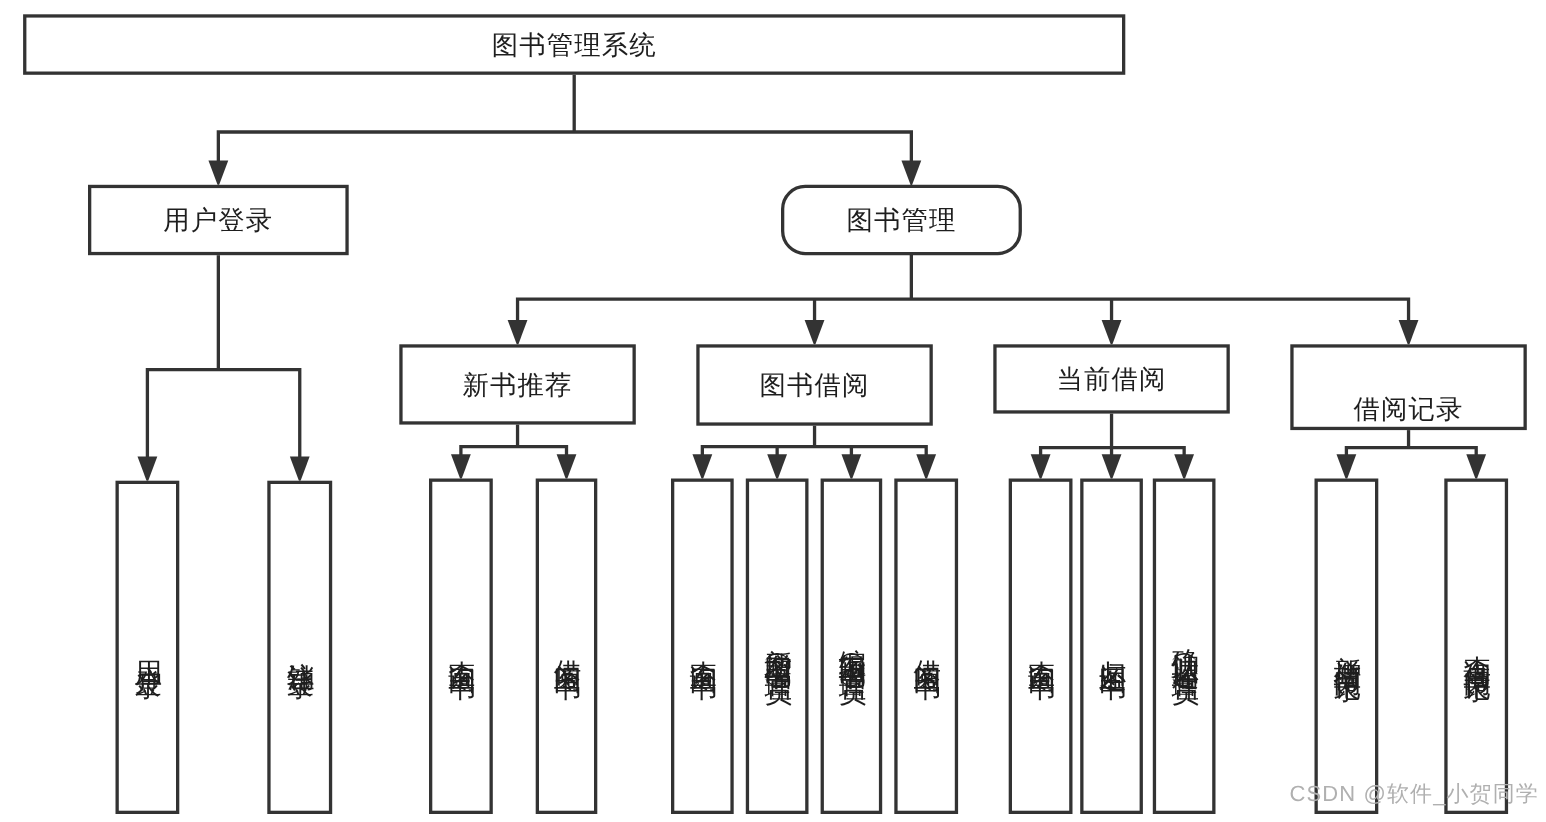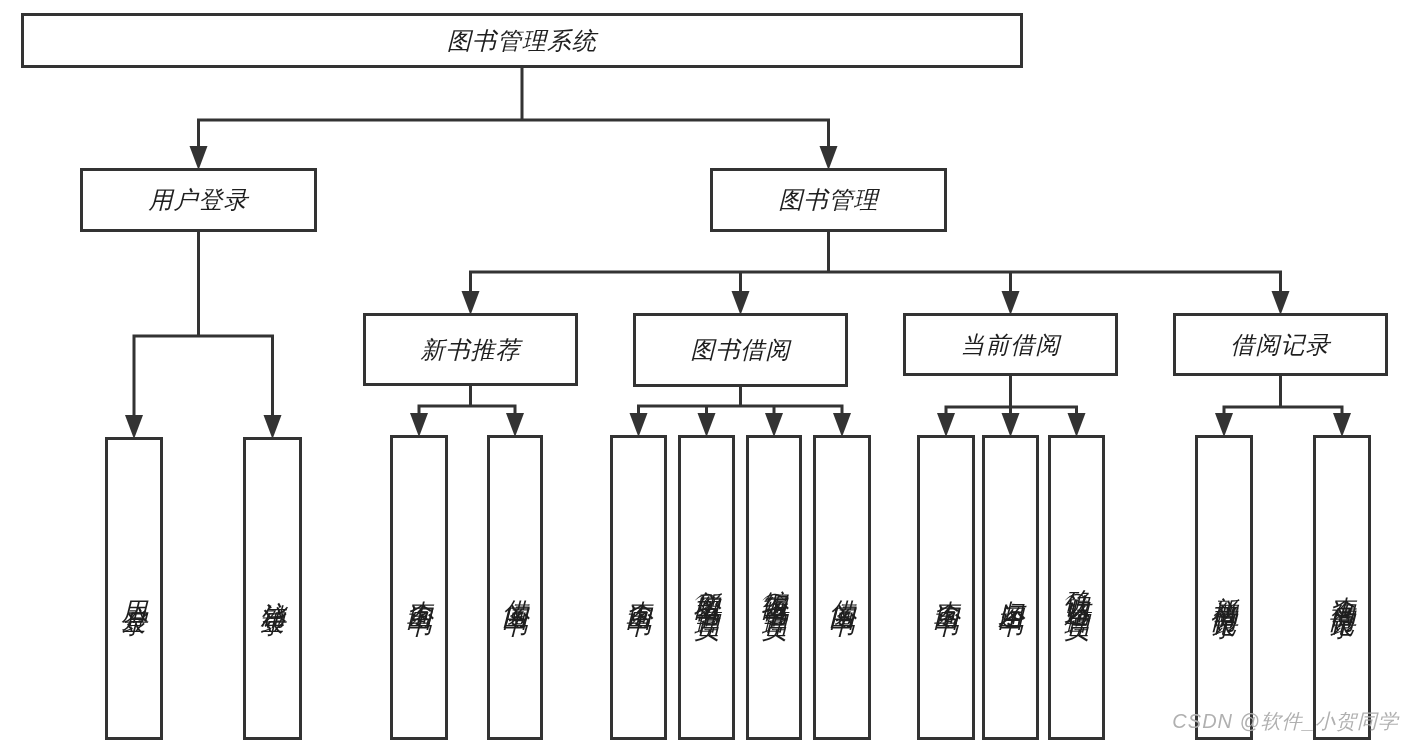--- a/index.html
+++ b/index.html
@@ -5,21 +5,20 @@
   html, body { margin:0; padding:0; }
   body {
     font-family: "Liberation Sans", "DejaVu Sans", sans-serif;
     background:#ffffff;
   }
   #app {
     position:relative;
     width:1405px; height:747px;
     background:var(--bg,#ffffff);
     overflow:hidden;
-    font-style:italic;
   }
   #connectors {
     position:absolute; left:0; top:0;
     width:1405px; height:747px;
     z-index:1;
   }
   #connectors path {
     stroke:var(--line,#333333);
     stroke-width:3;
     fill:none;
@@ -108,33 +107,33 @@
         <polygon points="1333,413 1351,413 1342,437"></polygon>
       </g>
     </svg>
   <div id="nodes">
       <div class="node h" style="left: 21px; top: 13px; width: 1002px; height: 55px;">
         <span>图书管理系统</span>
       </div>
       <div class="node h" style="left: 80px; top: 168px; width: 237px; height: 64px;">
         <span>用户登录</span>
       </div>
-      <div class="node h" style="left: 710px; top: 168px; width: 237px; height: 64px;">
+      <div class="node h" style="left: 710px; top: 168px; width: 219px; height: 64px; border-radius: 22px;">
         <span>图书管理</span>
       </div>
       <div class="node h" style="left: 363px; top: 313px; width: 215px; height: 73px;">
         <span>新书推荐</span>
       </div>
       <div class="node h" style="left: 633px; top: 313px; width: 215px; height: 74px;">
         <span>图书借阅</span>
       </div>
       <div class="node h" style="left: 903px; top: 313px; width: 215px; height: 63px;">
         <span>当前借阅</span>
       </div>
-      <div class="node h" style="left: 1173px; top: 313px; width: 215px; height: 63px;">
+      <div class="node h" style="left: 1173px; top: 313px; width: 215px; height: 78px; align-items: flex-end;">
         <span>借阅记录</span>
       </div>
       <div class="node v" style="left: 105px; top: 437px; width: 58px; height: 303px;">
         <span>用户登录</span>
       </div>
       <div class="node v" style="left: 243px; top: 437px; width: 59px; height: 303px;">
         <span>注销登录</span>
       </div>
       <div class="node v" style="left: 390px; top: 435px; width: 58px; height: 305px;">
         <span>查询图书</span>

